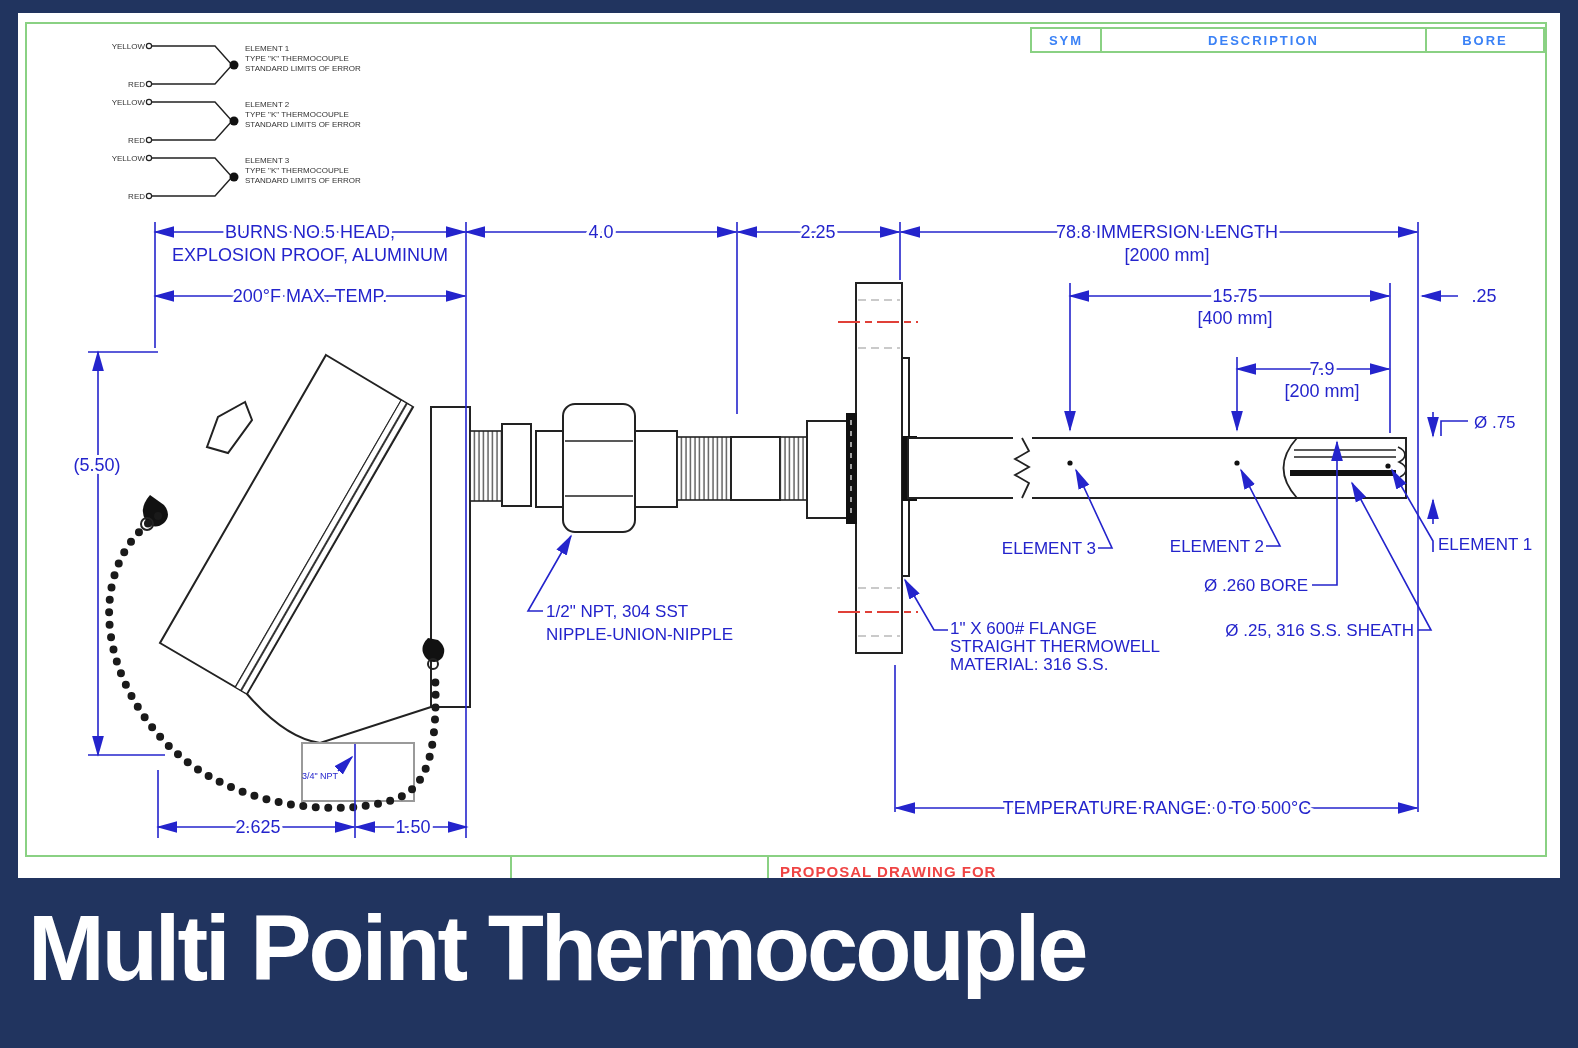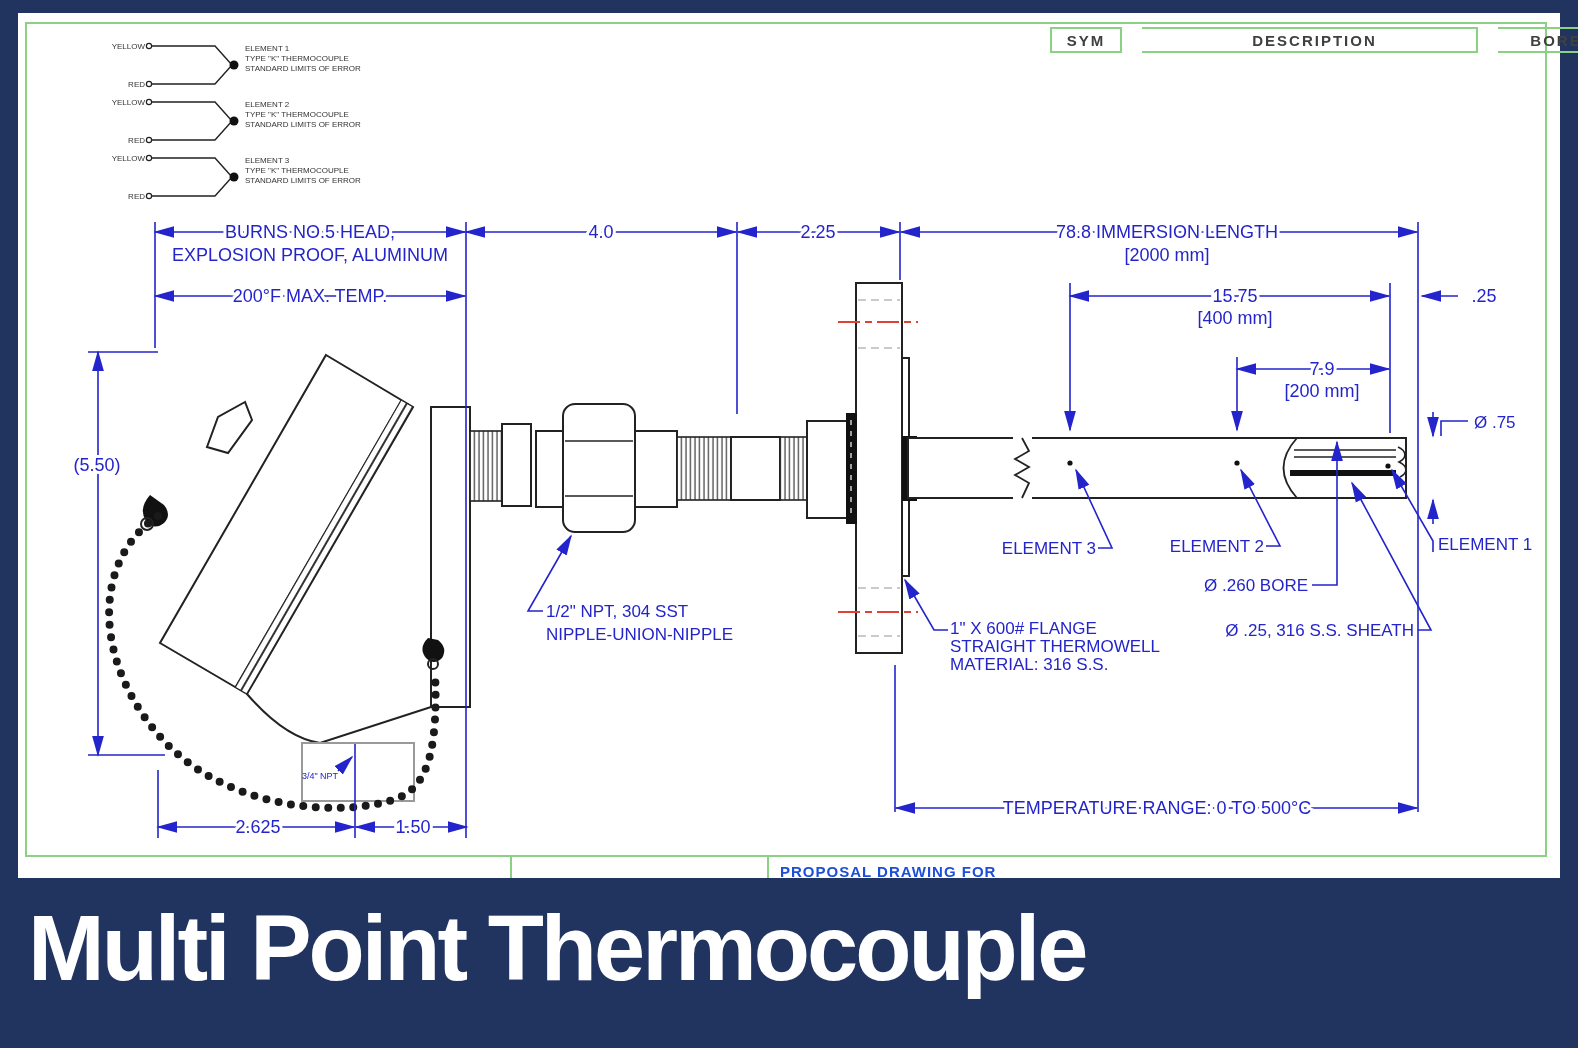--- a/index.html
+++ b/index.html
@@ -2,27 +2,27 @@
 <html><head>
 <meta charset="utf-8">
 <style>
   html,body{margin:0;padding:0;}
   body{width:1578px;height:1048px;position:relative;background:#21345f;
        font-family:"Liberation Sans", sans-serif;overflow:hidden;}
   .page{position:absolute;left:18px;top:13px;width:1542px;height:865px;background:#ffffff;}
   .gborder{position:absolute;left:7px;top:9px;width:1518px;height:831px;border:2px solid #8ad183;}
   .revtable{position:absolute;left:1012px;top:14px;display:flex;height:26px;}
   .revtable .cell{border:2px solid #8ad183;border-left:none;display:flex;align-items:center;justify-content:center;
-       color:#404040;font-size:15px;letter-spacing:2px;font-weight:bold;margin-left:20px;}
+       color:#3b82f6;font-size:13px;letter-spacing:2px;font-weight:bold;}
   .revtable .cell:first-child{border-left:2px solid #8ad183;}
-  .c-sym{width:68px;} .c-desc{width:323px;padding-left:11px;} .c-date{width:116px;}
+  .c-sym{width:68px;} .c-desc{width:323px;} .c-date{width:116px;}
   .fdiv{position:absolute;top:844px;width:2px;height:21px;background:#8ad183;}
   .fdiv1{left:492px;} .fdiv2{left:749px;}
   .ftext{position:absolute;left:762px;top:851px;width:300px;height:14px;overflow:hidden;
-       color:#1d4ed8;font-size:15px;font-weight:bold;letter-spacing:1px;line-height:1.0;}
+       color:#ef4444;font-size:15px;font-weight:bold;letter-spacing:1px;line-height:1.0;}
   svg.draw{position:absolute;left:0;top:0;pointer-events:none;}
   .band{position:absolute;left:0;top:878px;width:1578px;height:162px;background:#21345f;}
   .band h1{margin:0;position:absolute;left:28px;top:18px;color:#ffffff;font-size:92px;
        font-weight:bold;letter-spacing:-3px;white-space:nowrap;}
   
   .dt{font-family:"Liberation Sans",sans-serif;font-size:18px;fill:#2424cc;
       paint-order:stroke fill;stroke:#ffffff;stroke-width:6px;text-anchor:middle;}
   .an{font-family:"Liberation Sans",sans-serif;font-size:17px;fill:#2424cc;
       paint-order:stroke fill;stroke:#ffffff;stroke-width:5px;}
   .wt{font-family:"Liberation Sans",sans-serif;font-size:8px;fill:#333;}

